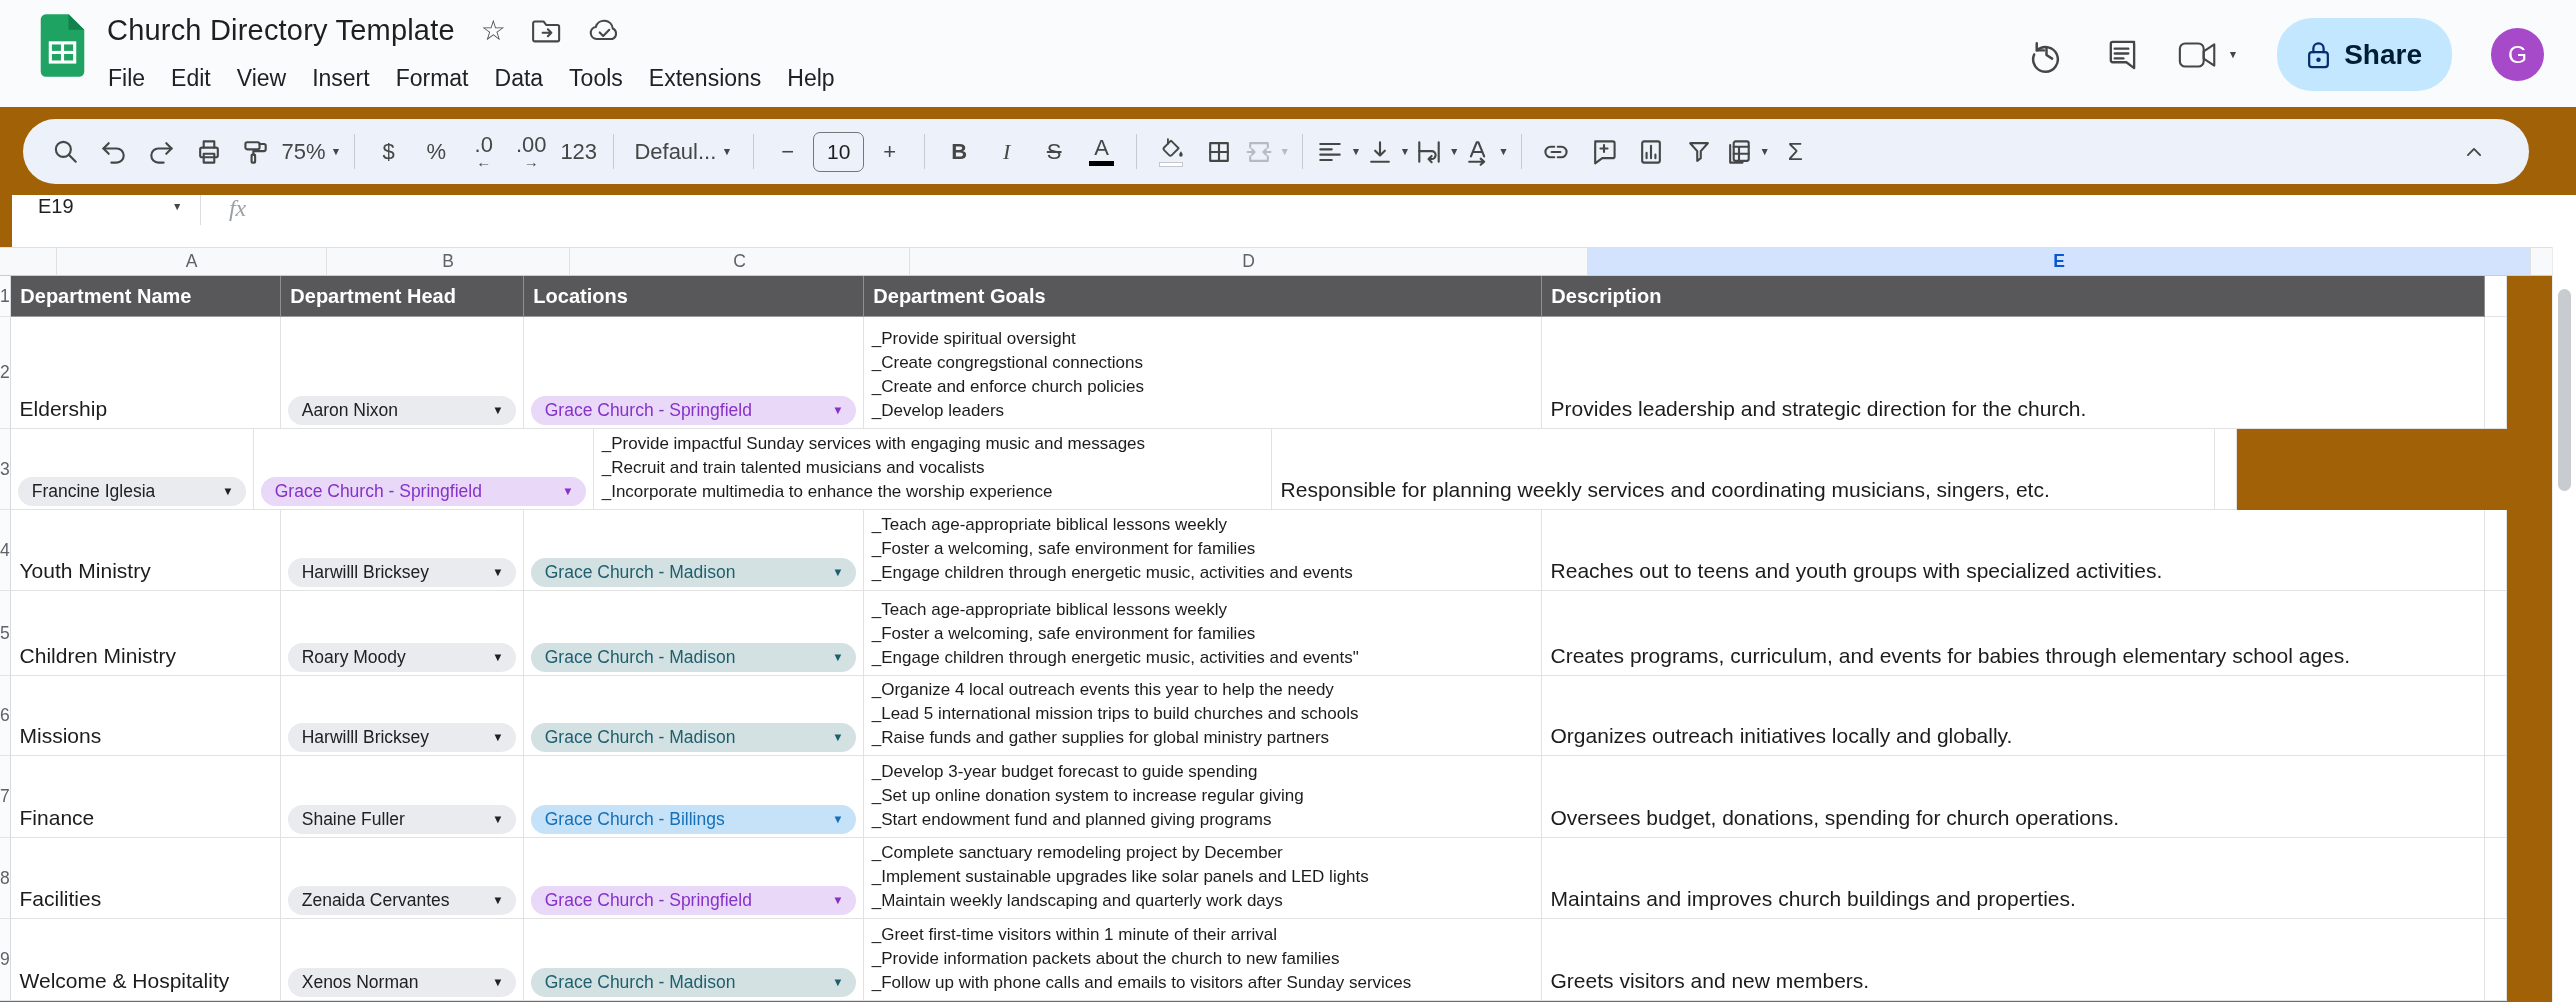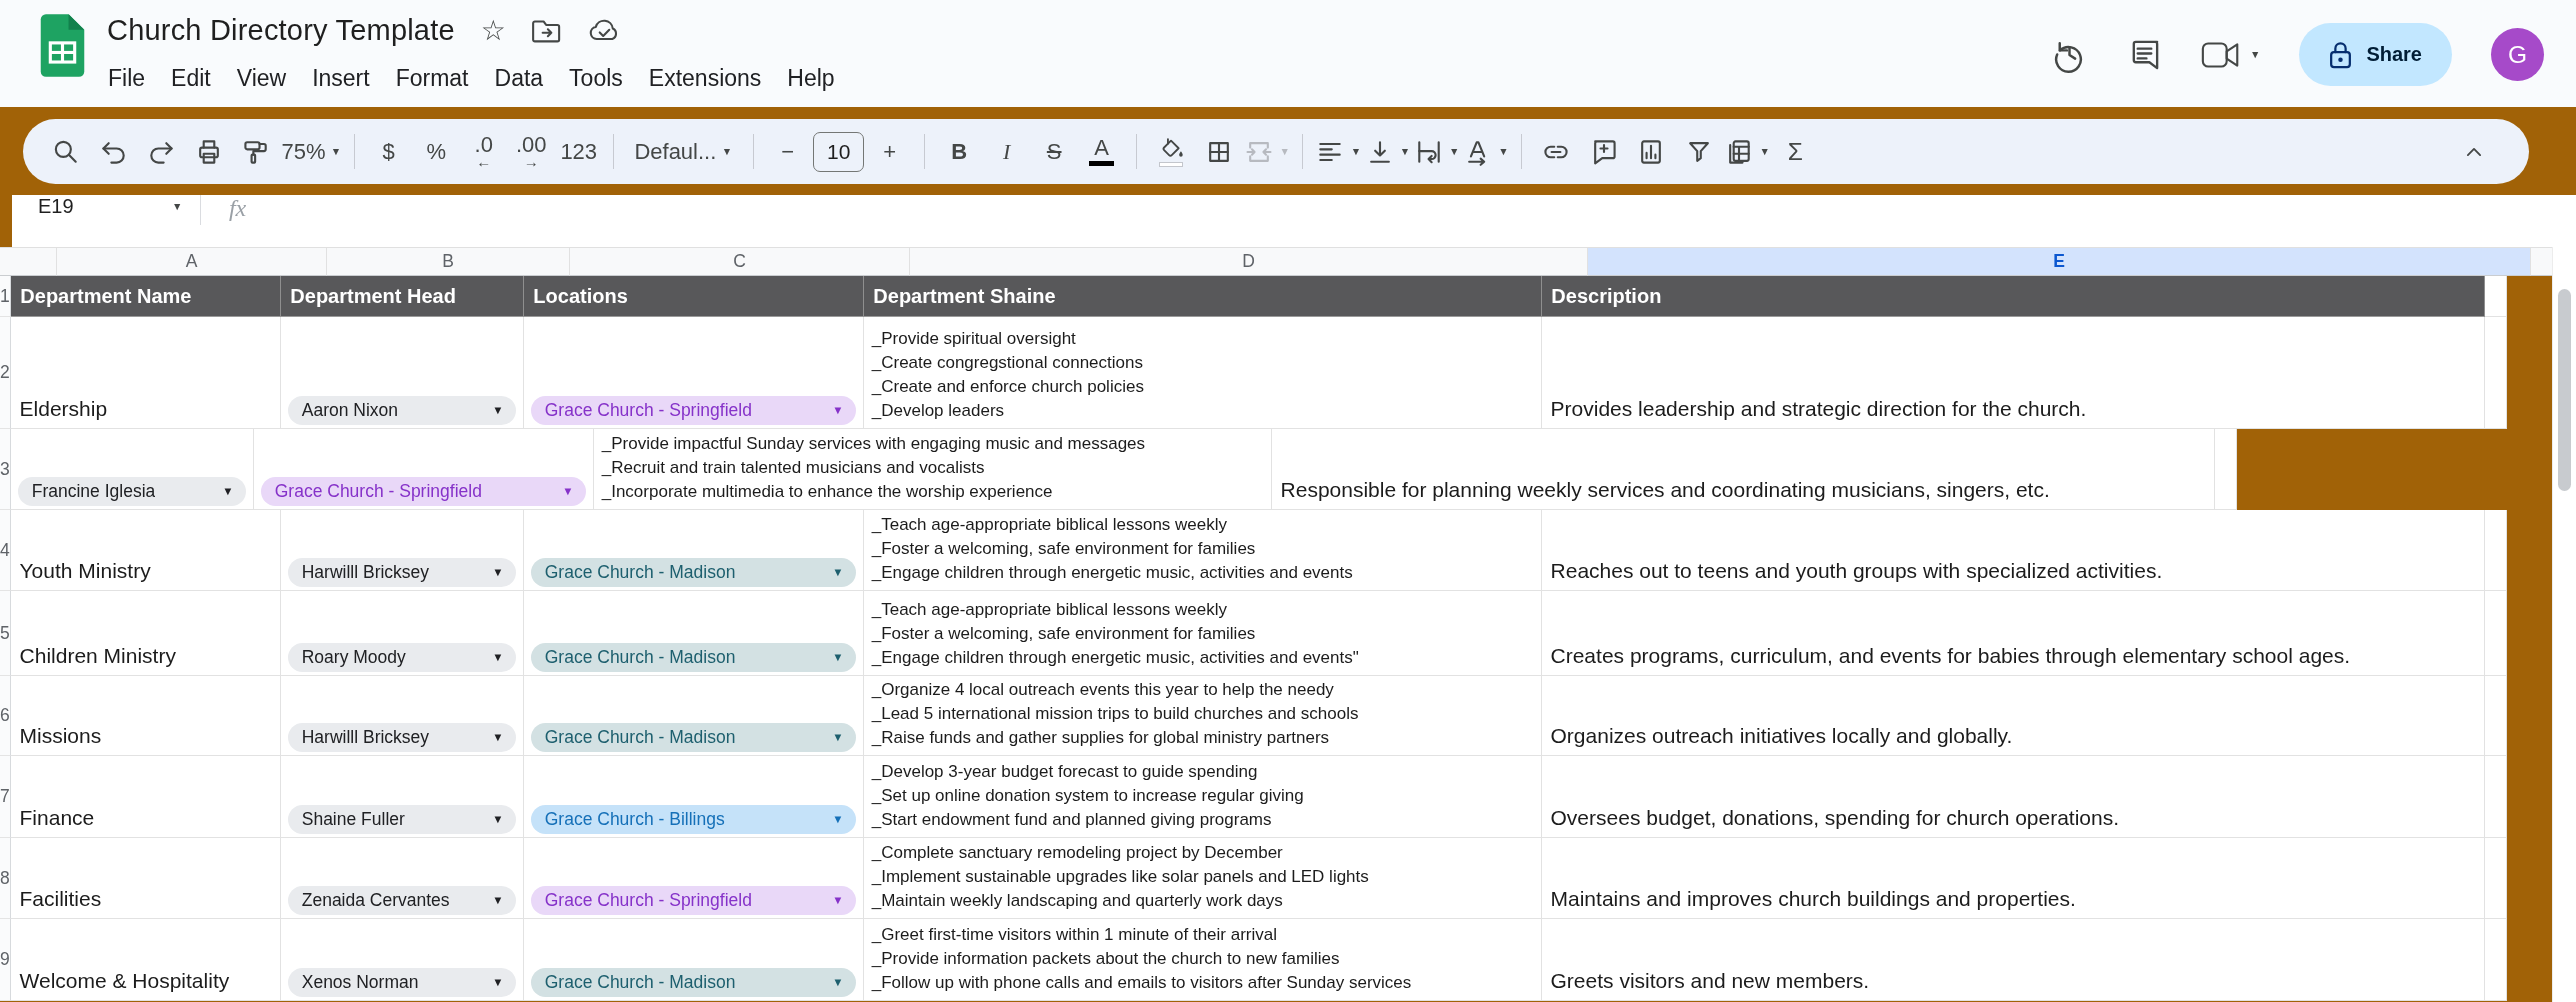--- a/index.html
+++ b/index.html
@@ -10,21 +10,21 @@
   .topbar { position:absolute; left:0; top:0; width:100%; height:107px; background:#f9fbfd; }
   .sheets-logo { position:absolute; left:39px; top:14px; }
   .title-line { position:absolute; left:107px; top:14px; display:flex; align-items:center; gap:26px; }
   .doc-title { font-size:29px; color:#1f1f1f; letter-spacing:0.2px; }
   .star-glyph { font-size:28px; color:#444746; line-height:1; }
   .menubar { position:absolute; left:95px; top:60px; display:flex; }
   .menu-item { font-size:23px; color:#202124; padding:5.3px 13px; border-radius:7px; }
   .top-actions { position:absolute; right:32px; top:21px; height:67px; display:flex; align-items:center; gap:39px; }
   .cam-group { display:flex; align-items:center; gap:10.5px; }
   .caret { font-size:10.5px; color:#444746; line-height:1; }
-  .share-btn { display:flex; align-items:center; gap:14px; background:#c2e7ff; color:#001d35; height:63px; padding:0 30px; border-radius:35px; font-size:20px; font-weight:bold; }
+  .share-btn { display:flex; align-items:center; gap:14px; background:#c2e7ff; color:#001d35; height:73px; padding:0 30px; border-radius:35px; font-size:28px; font-weight:bold; }
   .avatar { width:53px; height:53px; border-radius:50%; background:#a64ac9; color:#fff; display:flex; align-items:center; justify-content:center; font-size:24.5px; }
 
   
   .toolbar { position:absolute; left:23px; top:119px; width:2506px; height:65px; background:#edf2fa; border-radius:33px; display:flex; align-items:center; padding:0 21px; gap:3.5px; color:#444746; }
   .tb { height:47px; min-width:44px; flex-shrink:0; display:flex; align-items:center; justify-content:center; border-radius:7px; gap:5.3px; }
   .tb-sep { width:0.9px; height:35px; background:#c7cad1; margin:0 8.8px; flex-shrink:0; }
   .tb-text { font-size:22px; color:#444746; white-space:nowrap; }
   .tb-glyph { font-size:22px; color:#444746; }
   .bold-g { font-weight:bold; }
   .italic-g { font-style:italic; font-family:"Liberation Serif", serif; }
@@ -376,21 +376,21 @@
       <div class="letter-cell cd">D</div>
       <div class="letter-cell ce selected">E</div>
       <div class="letter-cell cf"></div>
     </div>
 
     <div class="hrow">
       <div class="gut">1</div>
       <div class="hcell ca">Department Name</div>
       <div class="hcell cb">Department Head</div>
       <div class="hcell cc">Locations</div>
-      <div class="hcell cd">Department Shaine</div>
+      <div class="hcell cd">Department Goals</div>
       <div class="hcell ce">Description</div>
       <div class="cell cf"></div>
     </div>
 
     <div class="row" style="height:112px;">
       <div class="gut">2</div>
       <div class="cell ca a-txt">Eldership</div>
       <div class="cell cb chip-cell">
         <span class="chip chip-gray">
             <span class="lbl">Aaron Nixon</span>

